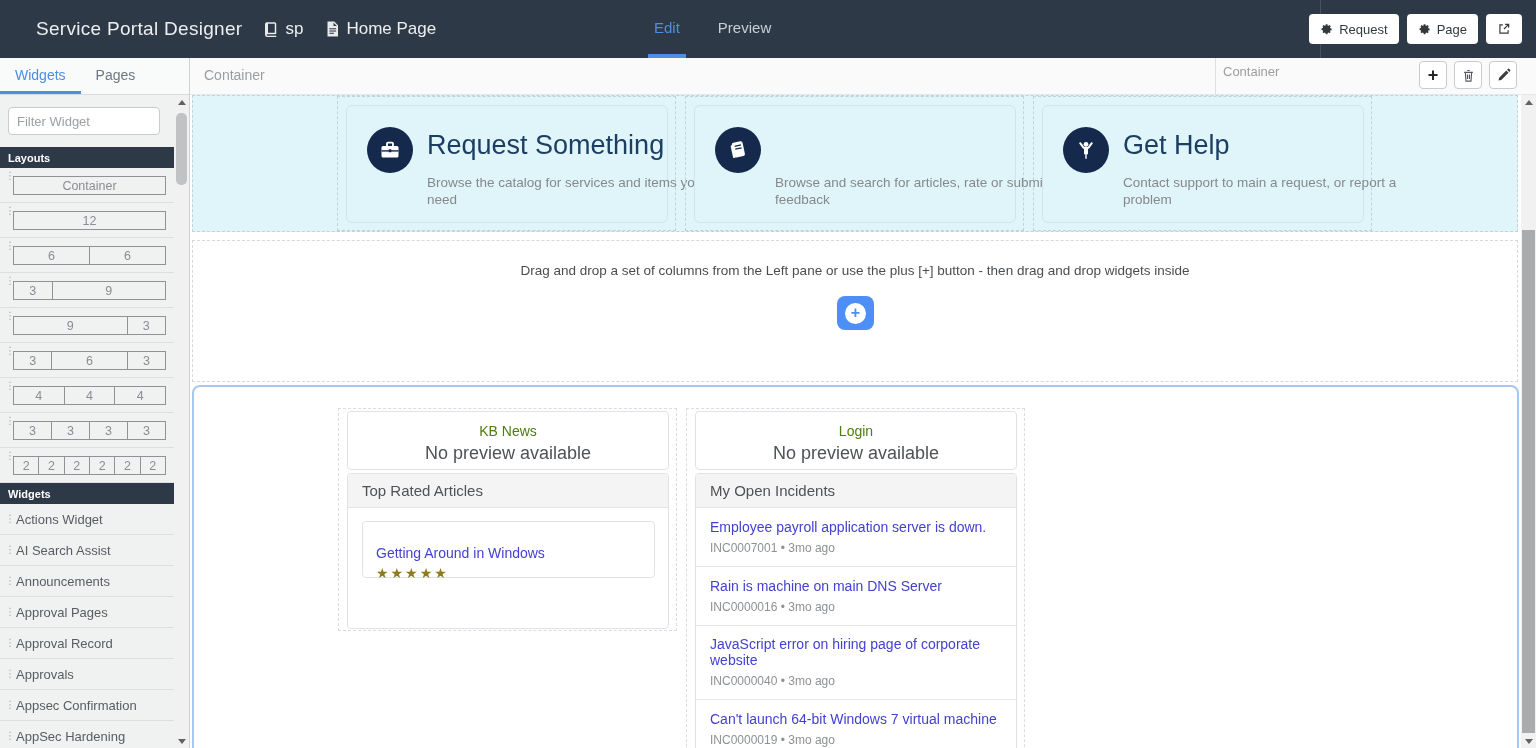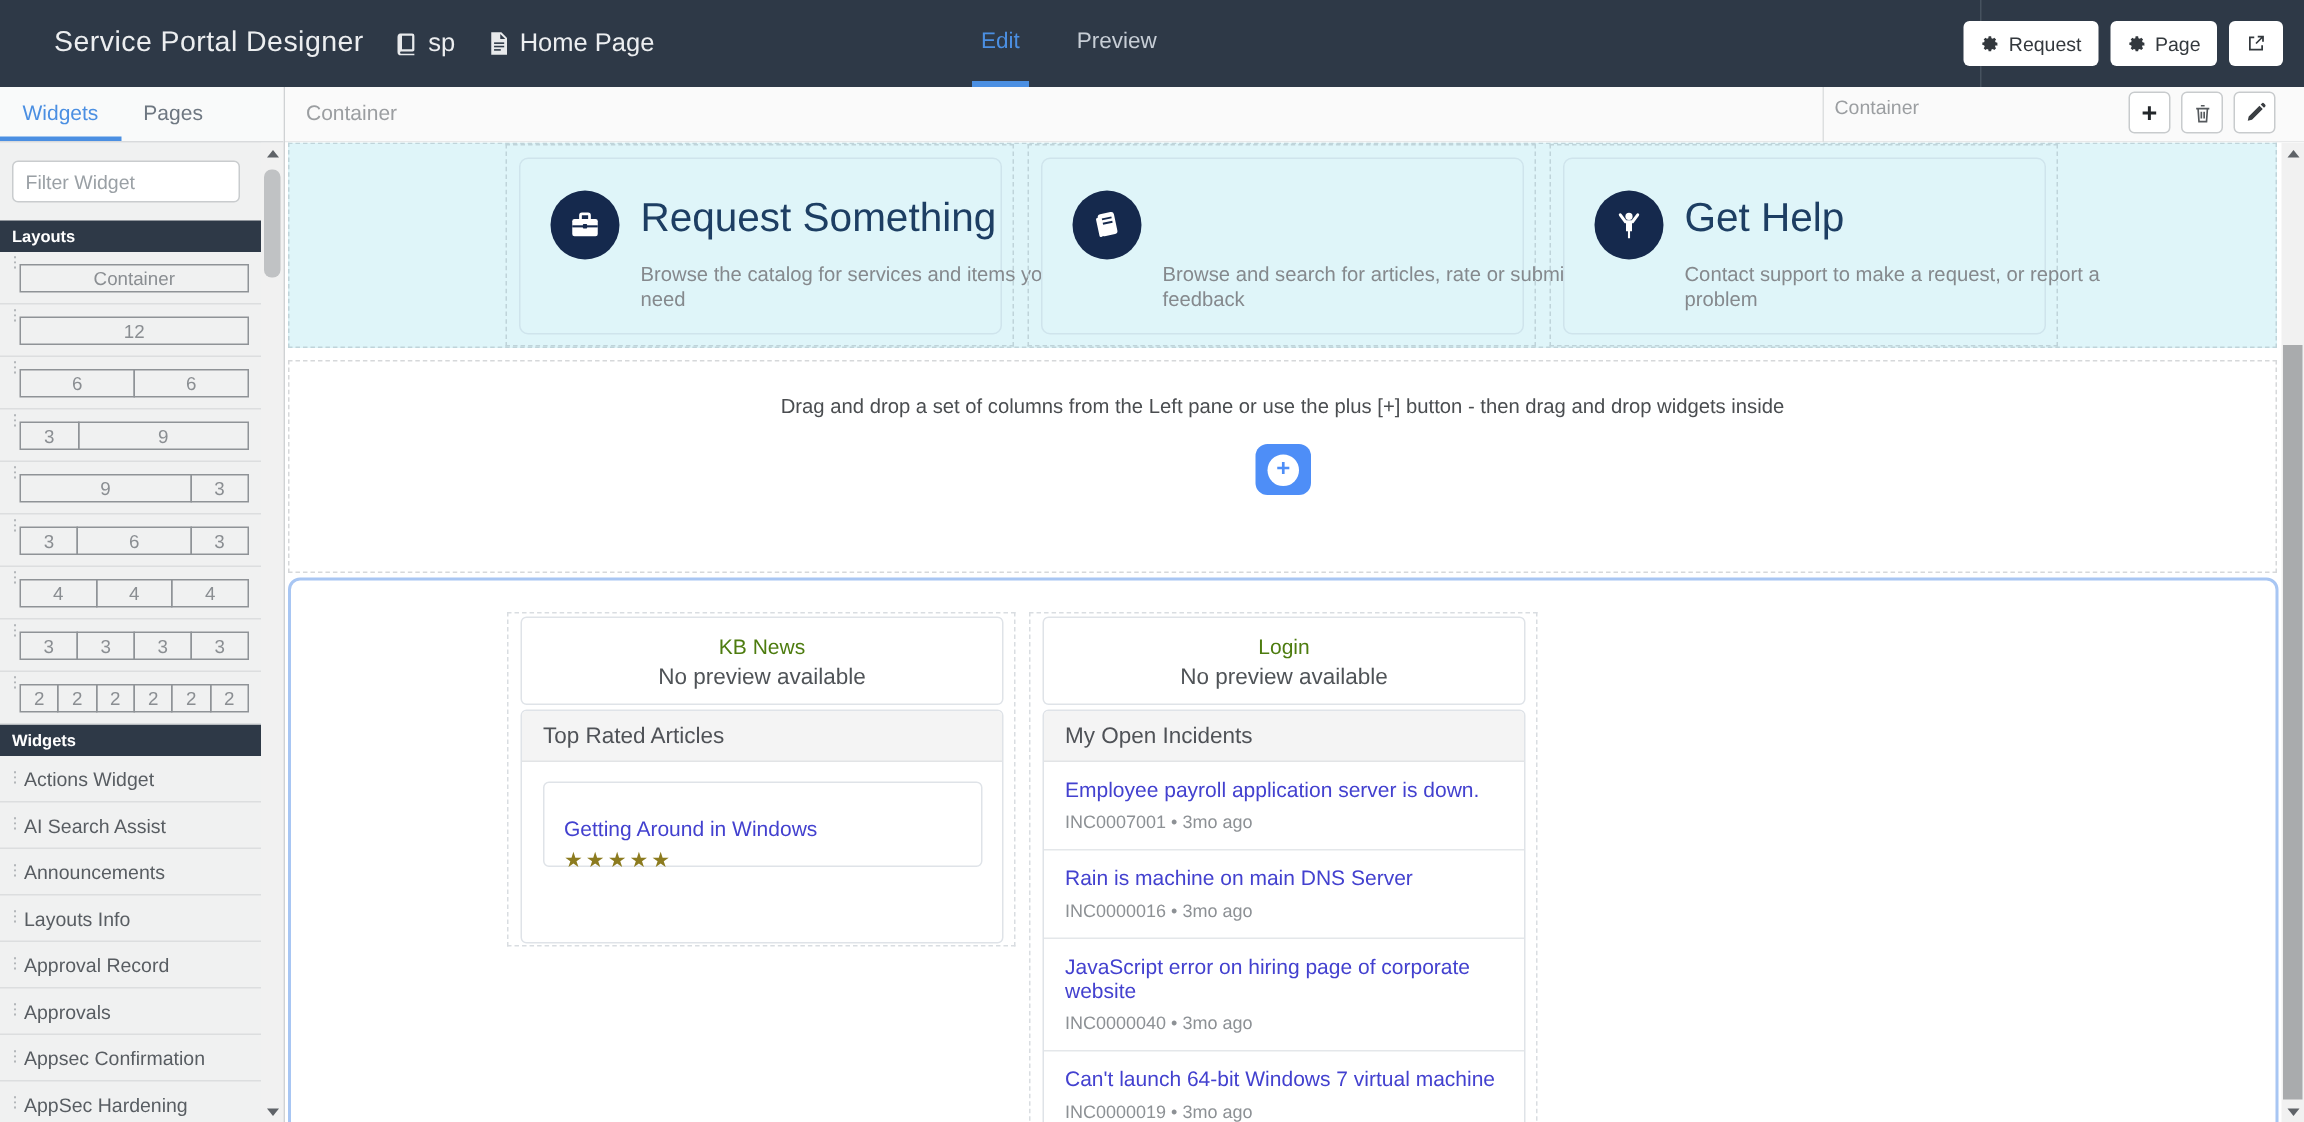--- a/index.html
+++ b/index.html
@@ -70,21 +70,21 @@
   .drop-text { position:absolute; left:0; top:22px; width:100%; text-align:center; font-size:13.5px; color:#4a4d50; }
   .add-col-btn { position:absolute; left:644px; top:55px; width:37px; height:34px; background:#4e8ef7; border:none; border-radius:8px; display:flex; align-items:center; justify-content:center; cursor:pointer; }
   .add-col-inner { width:21px; height:21px; background:#fff; border-radius:50%; display:flex; align-items:center; justify-content:center; font-size:16px; font-weight:bold; color:#4e8ef7; line-height:16px; }
 
   .container3 { position:absolute; left:2px; top:290px; width:1327px; height:600px; background:#fff; border:2px solid #a8c6f3; border-radius:8px; }
   .wcol { position:absolute; top:21px; width:339px; border:1px dashed #d9dde1; }
   .wcol.c1 { left:144px; height:223px; }
   .wcol.c2 { left:492px; height:560px; }
   .preview-card { position:absolute; left:8px; top:2px; width:322px; height:59px; background:#fff; border:1px solid #dfe3e8; border-radius:4px; text-align:center; }
   .pc-name { margin-top:11px; font-size:14px; color:#4d7c0f; }
-  .pc-note { margin-top:4px; font-size:15px; color:#4f5357; }
+  .pc-note { margin-top:4px; font-size:18px; color:#4f5357; }
   .panel { position:absolute; left:8px; width:322px; background:#fff; border:1px solid #dfe3e8; border-radius:4px; overflow:hidden; }
   .panel-header { height:34px; background:#f4f4f4; border-bottom:1px solid #e2e4e6; display:flex; align-items:center; padding-left:14px; font-size:15px; color:#4f5257; }
   .article-card { margin:13px 14px; width:293px; height:57px; border:1px solid #dfe3e8; border-radius:4px; padding:22px 13px; }
   .link { font-size:14px; color:#4341cf; cursor:pointer; text-decoration:none; display:inline-block; }
   .stars { margin-top:3px; font-size:14px; letter-spacing:2px; color:#8c7b1f; }
   .inc-row { padding:10px 14px 11px 14px; border-bottom:1px solid #e4e7ea; }
   .inc-meta { margin-top:5px; font-size:12px; color:#8d9195; }
   .icon-svg { display:block; }
 </style>
 </head>
@@ -235,21 +235,21 @@
         <div class="wrow">
             <span class="grip">⋮</span>
             <span>AI Search Assist</span>
           </div>
         <div class="wrow">
             <span class="grip">⋮</span>
             <span>Announcements</span>
           </div>
         <div class="wrow">
             <span class="grip">⋮</span>
-            <span>Layouts Info</span>
+            <span>Approval Pages</span>
           </div>
         <div class="wrow">
             <span class="grip">⋮</span>
             <span>Approval Record</span>
           </div>
         <div class="wrow">
             <span class="grip">⋮</span>
             <span>Approvals</span>
           </div>
         <div class="wrow">
@@ -331,21 +331,21 @@
       <div class="card-col" style="left:840px;">
         <div class="hero-card">
           <span class="hero-icon">
             <svg class="icon-svg" width="24" height="24" viewBox="0 0 24 24">
                 <circle cx="12" cy="6.3" r="2.4" fill="#fff"></circle>
                 <path d="M6.2 5.2l3.4 4.6h4.8l3.4-4.6" fill="none" stroke="#fff" stroke-width="2" stroke-linecap="round"></path>
                 <path d="M10 9.8h4v6.4h-1.3v4.6h-1.4v-4.6H10z" fill="#fff"></path>
               </svg>
           </span>
           <span class="hero-title">Get Help</span>
-          <span class="hero-desc">Contact support to make a request, or report a problem</span>
+          <span class="hero-desc">Contact support to main a request, or report a problem</span>
         </div>
       </div>
     </div>
 
     <div class="dropzone">
       <div class="drop-text">Drag and drop a set of columns from the Left pane or use the plus [+] button - then drag and drop widgets inside</div>
       <button class="add-col-btn">
         <span class="add-col-inner">+</span>
       </button>
     </div>

